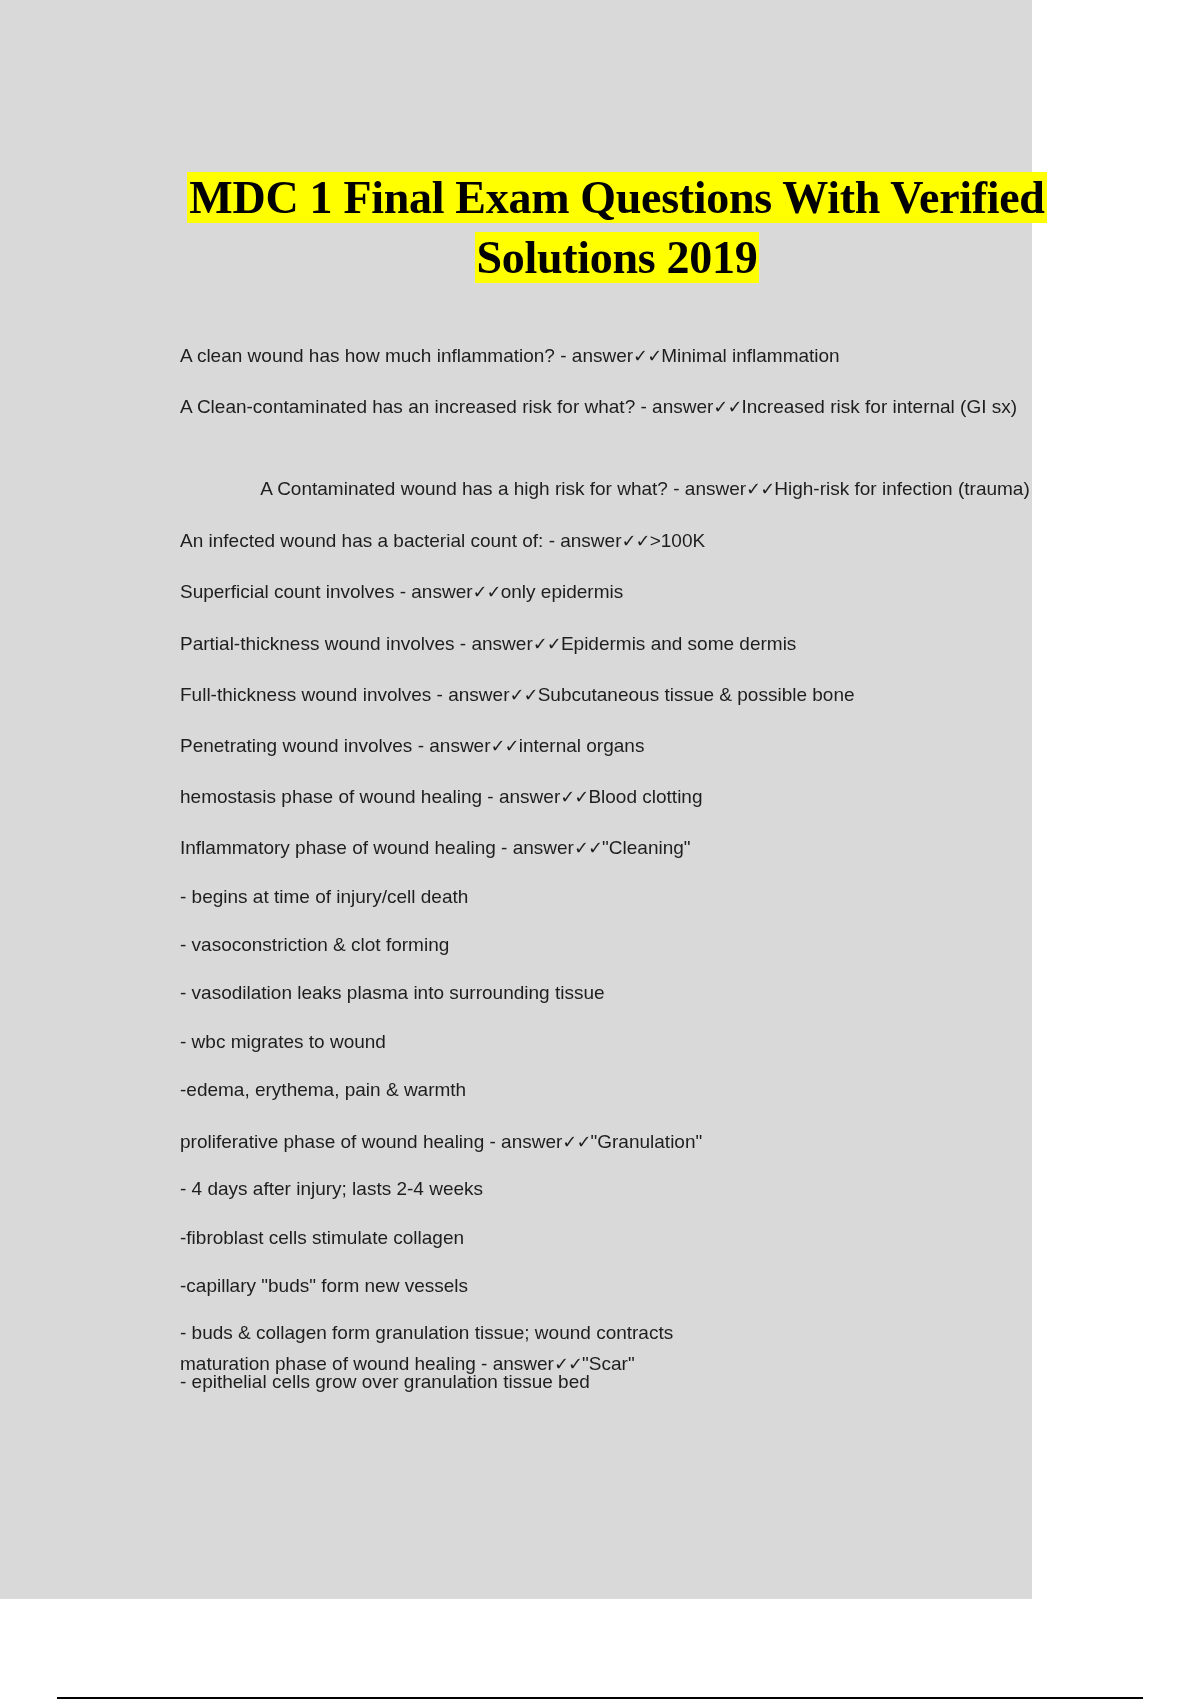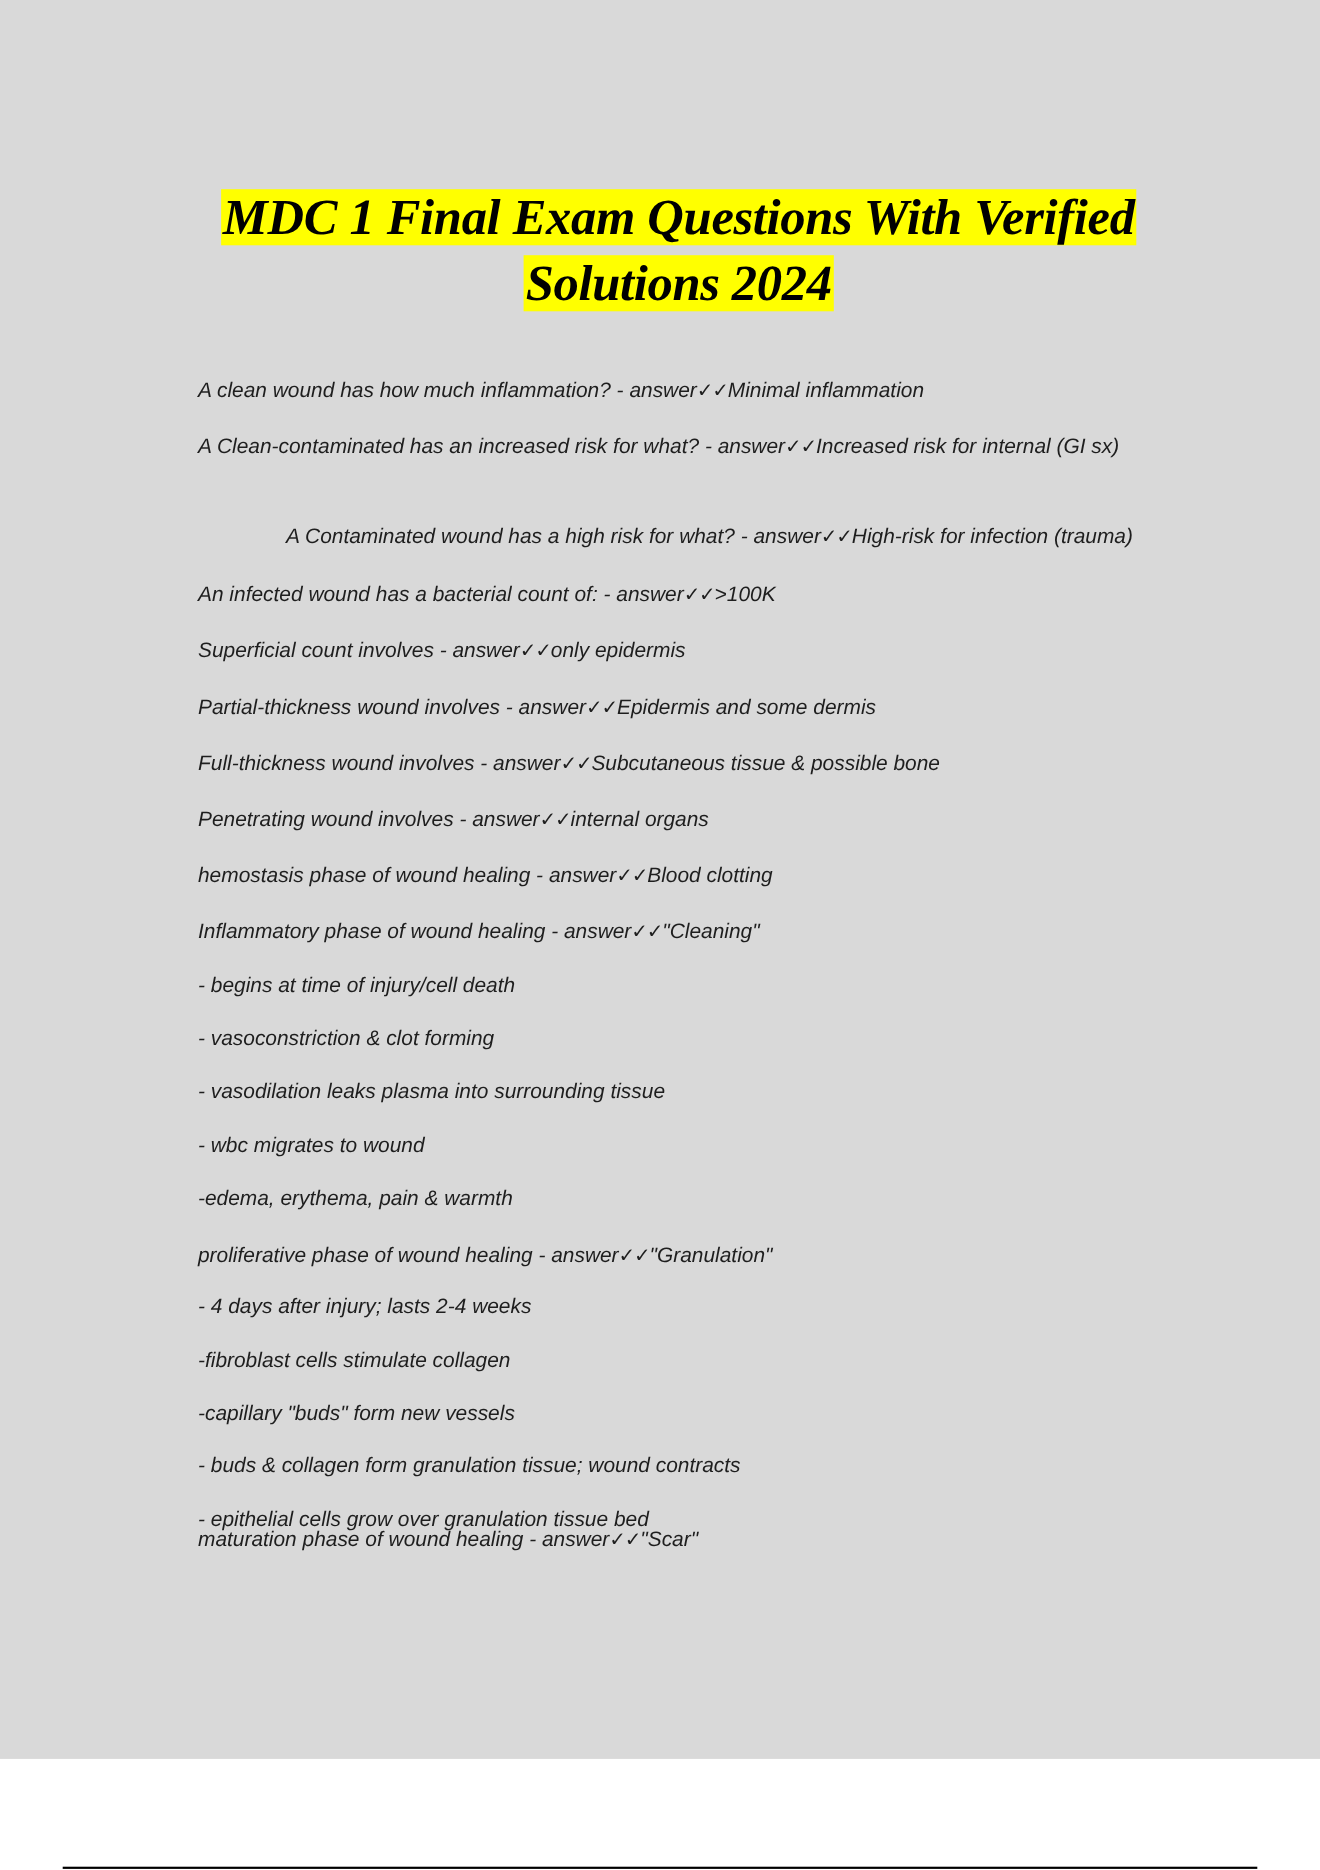--- a/index.html
+++ b/index.html
@@ -9,24 +9,23 @@
     body {
       width: 1200px;
       height: 1700px;
       position: relative;
       background: #ffffff;
       overflow: hidden;
     }
     .page-gray {
       position: absolute;
       left: 0; top: 0;
-      width: 1200px;
+      width: 1032px;
       height: 1599px;
       background: #d9d9d9;
-      font-style: italic;
     }
     .title-block {
       position: absolute;
       left: 0;
       top: 168px;
       width: 1234px;
       text-align: center;
       font-family: "Liberation Serif", "DejaVu Serif", serif;
       font-weight: bold;
       font-size: 46px;
@@ -71,21 +70,21 @@
       height: 2px;
       background: #000;
     }
   </style>
 </head>
 <body>
 
 <div class="page-gray">
   <div class="title-block">
     <span class="title-line">MDC 1 Final Exam Questions With Verified</span><br>
-    <span class="title-line">Solutions 2024</span>
+    <span class="title-line">Solutions 2019</span>
   </div>
 
   <div class="qa-list" id="qa-list">
       <div class="qa-item" style="top: 340px;"><span>A clean wound has how much inflammation? - </span><span>answer</span><span class="check">✓✓</span><span>Minimal inflammation</span></div>
       <div class="qa-item" style="top: 391px;"><span>A Clean-contaminated has an increased risk for what? - </span><span>answer</span><span class="check">✓✓</span><span>Increased risk for internal (GI sx)</span></div>
       <div class="qa-item" style="top: 473px; text-align: center;"><span>A Contaminated wound has a high risk for what? - </span><span>answer</span><span class="check">✓✓</span><span>High-risk for infection (trauma)</span></div>
       <div class="qa-item" style="top: 525px;"><span>An infected wound has a bacterial count of: - </span><span>answer</span><span class="check">✓✓</span><span>&gt;100K</span></div>
       <div class="qa-item" style="top: 576px;"><span>Superficial count involves - </span><span>answer</span><span class="check">✓✓</span><span>only epidermis</span></div>
       <div class="qa-item" style="top: 628px;"><span>Partial-thickness wound involves - </span><span>answer</span><span class="check">✓✓</span><span>Epidermis and some dermis</span></div>
       <div class="qa-item" style="top: 679px;"><span>Full-thickness wound involves - </span><span>answer</span><span class="check">✓✓</span><span>Subcutaneous tissue &amp; possible bone</span></div>
@@ -96,17 +95,17 @@
       <div class="qa-item" style="top: 929px;">- vasoconstriction &amp; clot forming</div>
       <div class="qa-item" style="top: 977px;">- vasodilation leaks plasma into surrounding tissue</div>
       <div class="qa-item" style="top: 1026px;">- wbc migrates to wound</div>
       <div class="qa-item" style="top: 1074px;">-edema, erythema, pain &amp; warmth</div>
       <div class="qa-item" style="top: 1126px;"><span>proliferative phase of wound healing - </span><span>answer</span><span class="check">✓✓</span><span>"Granulation"</span></div>
       <div class="qa-item" style="top: 1173px;">- 4 days after injury; lasts 2-4 weeks</div>
       <div class="qa-item" style="top: 1222px;">-fibroblast cells stimulate collagen</div>
       <div class="qa-item" style="top: 1270px;">-capillary "buds" form new vessels</div>
       <div class="qa-item" style="top: 1317px;">- buds &amp; collagen form granulation tissue; wound contracts</div>
       <div class="qa-item" style="top: 1366px;">- epithelial cells grow over granulation tissue bed</div>
-      <div class="qa-item" style="top: 1384px;"><span>maturation phase of wound healing - </span><span>answer</span><span class="check">✓✓</span><span>"Scar"</span></div>
+      <div class="qa-item" style="top: 1348px;"><span>maturation phase of wound healing - </span><span>answer</span><span class="check">✓✓</span><span>"Scar"</span></div>
     </div>
 </div>
 
 <div class="footer-rule"></div>
 
 </body></html>

